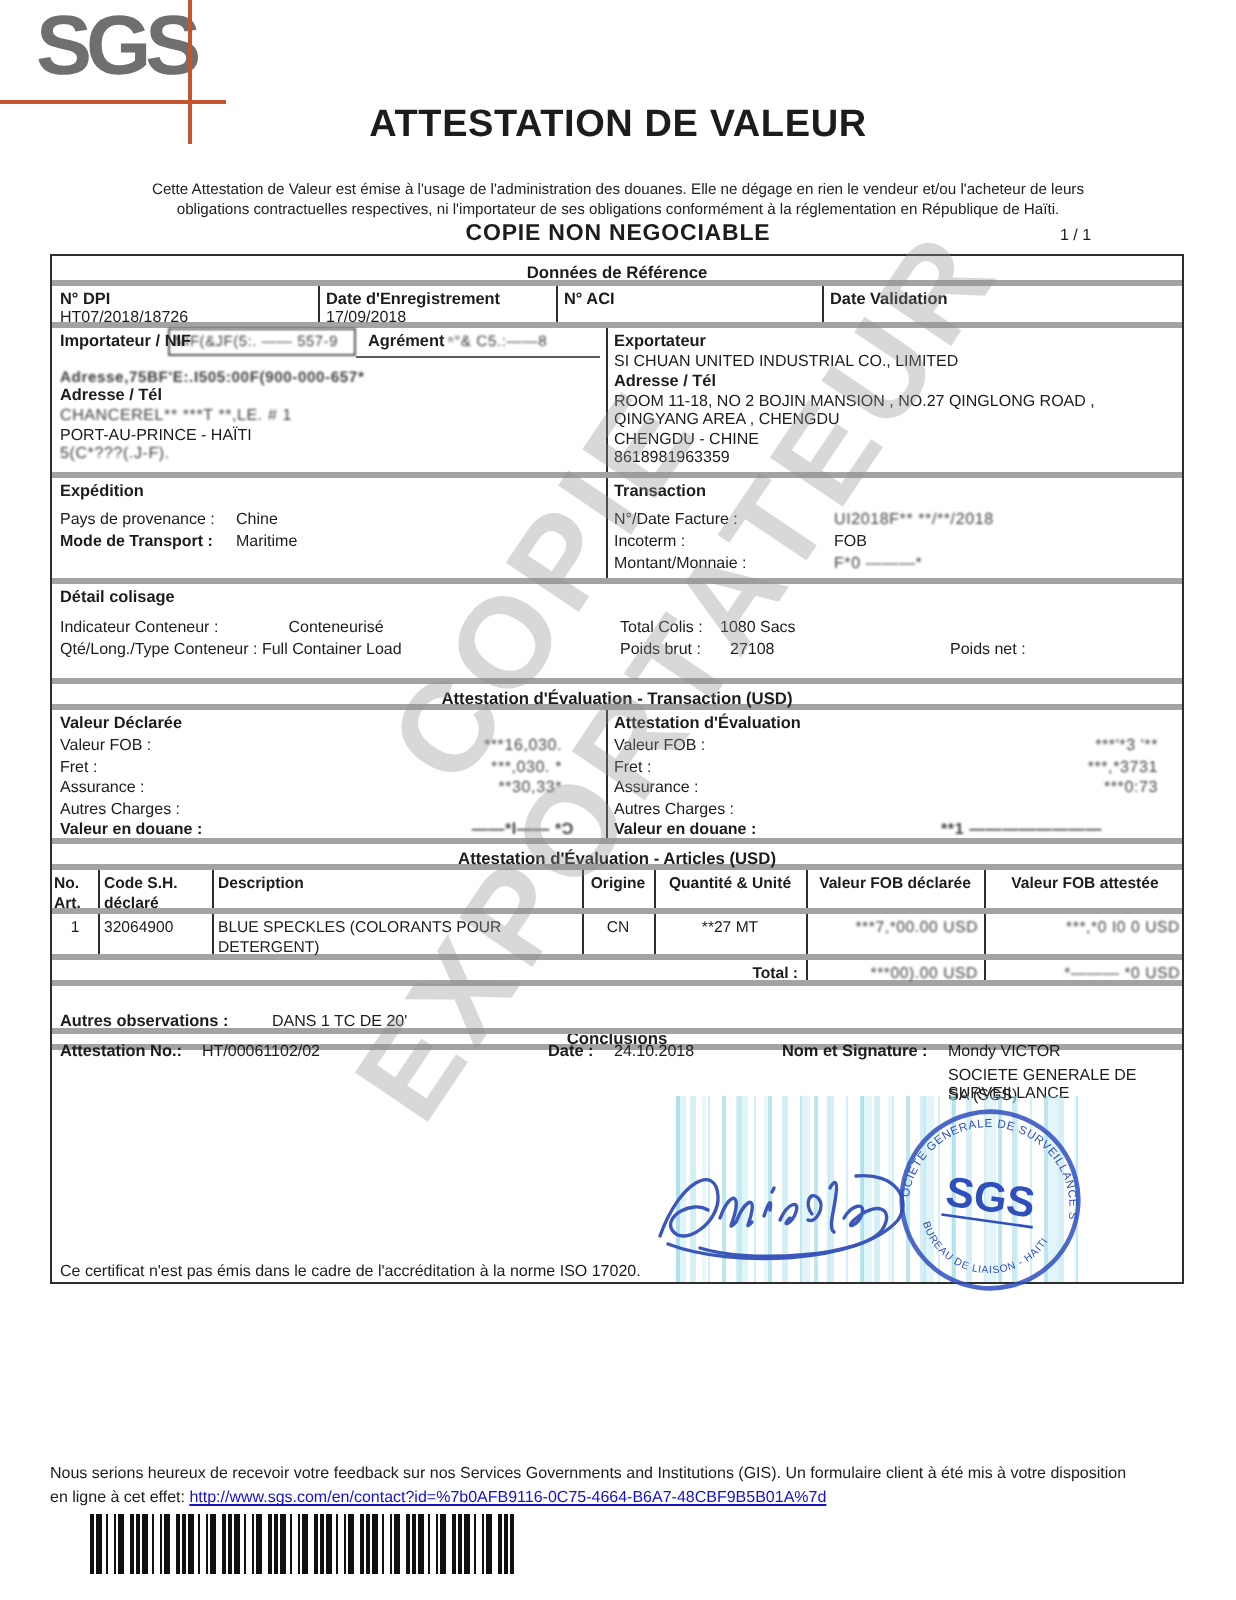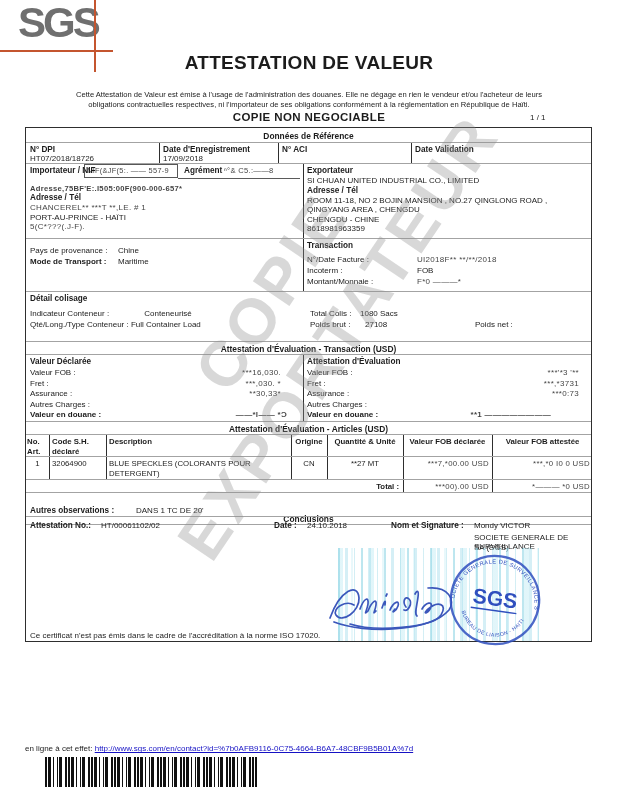--- a/index.html
+++ b/index.html
@@ -21,21 +21,21 @@
                font-size:19px; font-weight:bold; letter-spacing:.3px; }
   .disclaimer { position:absolute; left:65px; top:90px; width:488px; text-align:center;
                 font-size:7.6px; line-height:1.35; color:#222; }
   .copy-label { position:absolute; left:0; top:111px; width:618px; text-align:center;
                 font-size:11.5px; font-weight:bold; letter-spacing:.4px; }
   .page-ind { position:absolute; left:530px; top:113px; font-size:8px; }
 
   
   .frame { position:absolute; left:25px; top:127px; width:567px; height:515px;
            border:1px solid #2e2e2e; background:#fff; }
-  .row { position:absolute; left:0; right:0; border-bottom:1px solid #a3a3a3; }
+  .row { position:absolute; left:0; right:0; border-bottom:3px solid #a3a3a3; }
   .sechdr { font-size:8.4px; font-weight:bold; text-align:center; padding-top:3px; }
   .vline { position:absolute; top:0; bottom:0; width:0; border-left:1px solid #2e2e2e; }
 
   .cell-label { font-weight:bold; font-size:8.2px; }
   .pad { padding:2px 4px; }
 
   .kv-line { line-height:11px; white-space:nowrap; }
   .kv-line .lbl { display:inline-block; }
 
   .val-row { display:flex; justify-content:space-between; line-height:10.6px; }
@@ -138,20 +138,21 @@
         <div style="line-height:9.6px;">ROOM 11-18, NO 2 BOJIN MANSION , NO.27 QINGLONG ROAD ,</div>
         <div style="line-height:9.6px;">QINGYANG AREA , CHENGDU</div>
         <div style="line-height:9.6px;">CHENGDU - CHINE</div>
         <div style="line-height:9.6px;">8618981963359</div>
       </div>
     </div>
 
     <div class="row" style="top:111px; height:53px;">
       <div class="vline" style="left:277px;"></div>
       <div class="abs pad" style="left:0; width:277px; top:0; bottom:0;">
+        <div class="cell-label">Expédition</div>
         <div style="margin-top:4px;">
           <div class="kv-line"><span class="lbl" style="min-width:88px;">Pays de provenance :</span><span>Chine</span></div>
           <div class="kv-line"><span class="lbl" style="min-width:88px;font-weight:bold;">Mode de Transport :</span><span>Maritime</span></div>
         </div>
       </div>
       <div class="abs pad" style="left:277px; right:0; top:0; bottom:0;">
         <div class="cell-label">Transaction</div>
         <div style="margin-top:4px;">
           <div class="kv-line"><span class="lbl" style="min-width:110px;">N°/Date Facture :</span><span class="fuzz">UI2018F**   **/**/2018</span></div>
           <div class="kv-line"><span class="lbl" style="min-width:110px;">Incoterm :</span><span>FOB</span></div>
@@ -332,19 +333,19 @@
     <text x="50" y="56" text-anchor="middle" font-size="22" font-weight="bold" fill="#2f4fbe" font-family="Liberation Sans, sans-serif">SGS</text>
     <line x1="26" y1="61" x2="74" y2="61" stroke="#2f4fbe" stroke-width="1.4"></line>
   </svg>
 
   <div class="watermark">
     <div>COPIE</div>
     <div>EXPORTATEUR</div>
   </div>
 
   <div class="footer-text">
-    <br>
+    <span>Nous serions heureux de recevoir votre feedback sur nos Services Governments and Institutions (GIS). Un formulaire client à été mis à votre disposition</span><br>
     <span>en ligne à cet effet: </span><a class="link" href="#">http://www.sgs.com/en/contact?id=%7b0AFB9116-0C75-4664-B6A7-48CBF9B5B01A%7d</a>
   </div>
 
   <div class="barcode"></div>
 
 </div>
 
 </body></html>

